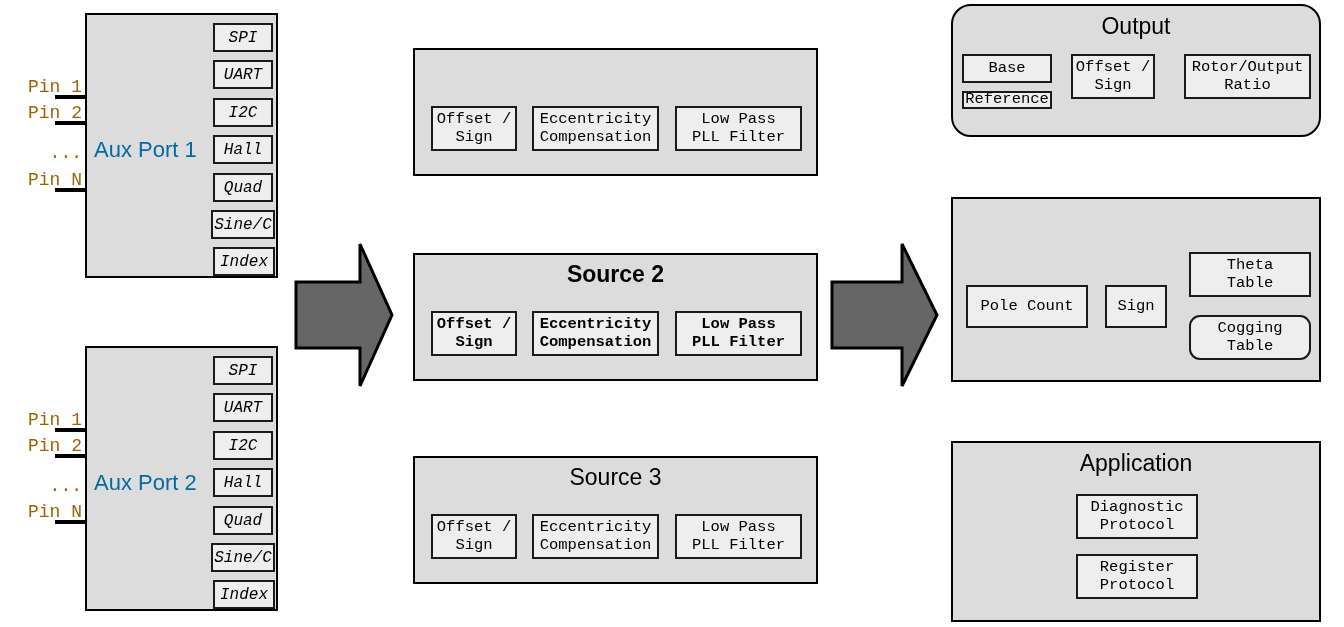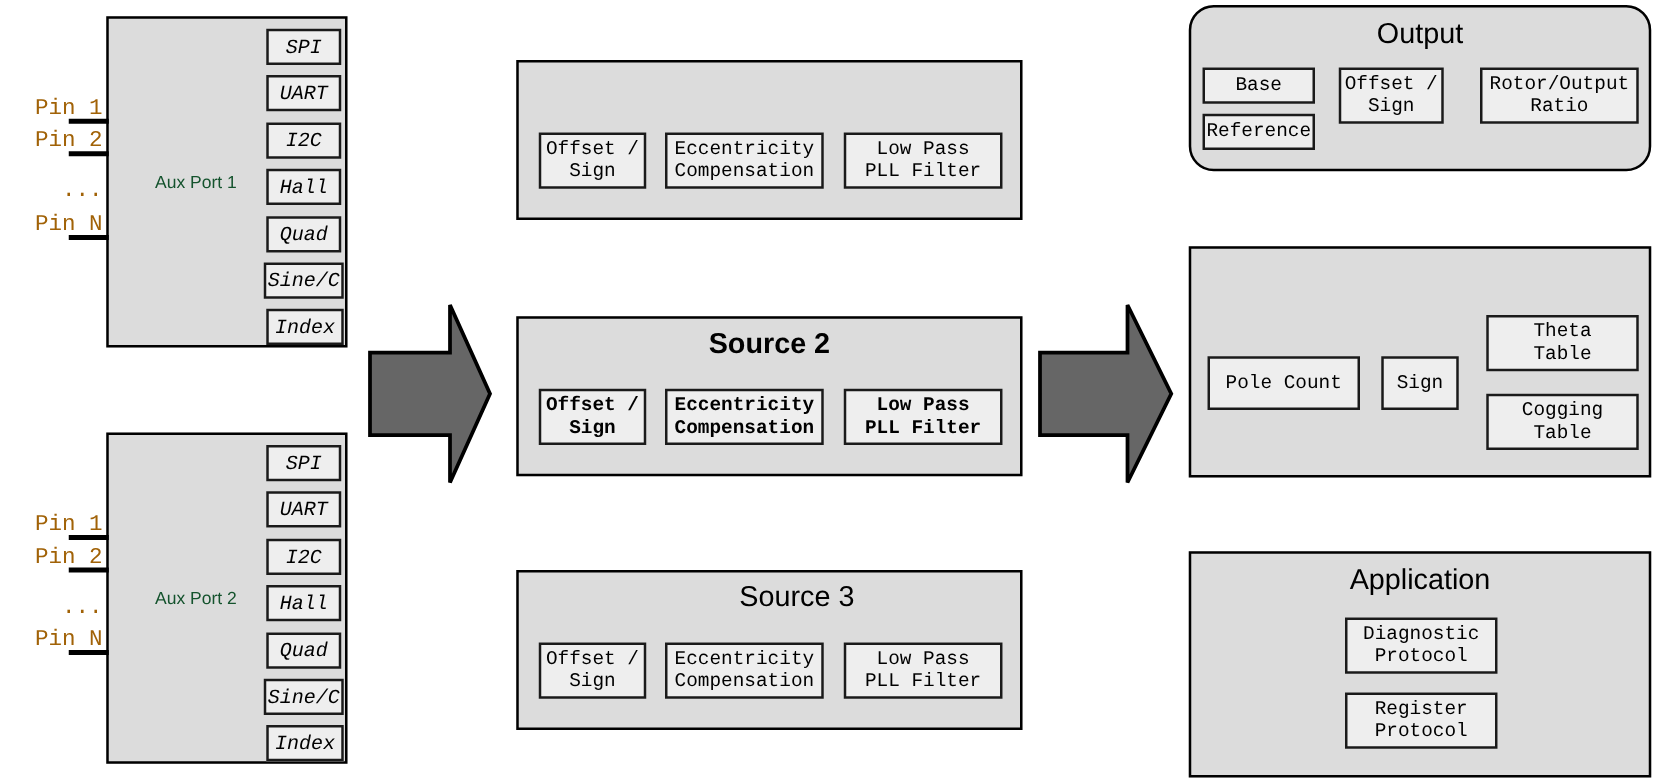--- a/index.html
+++ b/index.html
@@ -59,24 +59,23 @@
   
   .auxport {
     position: absolute;
     background: #dcdcdc;
     border: 2px solid #000000;
     box-sizing: border-box;
   }
   .auxport-label {
     position: absolute;
     font-family: "Liberation Sans", sans-serif;
-    font-size: 14px;
-    color: #14532d;
+    font-size: 22px;
+    color: #0369a1;
     white-space: nowrap;
-    margin-left: 30px;
   }
   .proto {
     position: absolute;
     background: #eeeeee;
     border: 2px solid #1a1a1a;
     box-sizing: border-box;
     font-family: "Liberation Mono", monospace;
     font-size: 16px;
     color: #000000;
     display: flex;
@@ -184,45 +183,45 @@
     <div class="block-title" style="top:8px;">Source 2</div>
     <div class="chip" style="left:16px; top:56px; width:86px; height:45px;">Offset /
 Sign</div>
     <div class="chip" style="left:117px; top:56px; width:127px; height:45px;">Eccentricity
 Compensation</div>
     <div class="chip" style="left:260px; top:56px; width:127px; height:45px;">Low Pass
 PLL Filter</div>
   </div>
 
   <div class="block" style="left:413px; top:456px; width:405px; height:128px;">
-    <div class="block-title" style="top:8px;padding-left:22px;">Source 3</div>
+    <div class="block-title" style="top:8px;">Source 3</div>
     <div class="chip" style="left:16px; top:56px; width:86px; height:45px;">Offset /
 Sign</div>
     <div class="chip" style="left:117px; top:56px; width:127px; height:45px;">Eccentricity
 Compensation</div>
     <div class="chip" style="left:260px; top:56px; width:127px; height:45px;">Low Pass
 PLL Filter</div>
   </div>
 
   <div class="block" style="left:951px; top:4px; width:370px; height:133px;border-radius:20px;">
     <div class="block-title" style="top:9px;">Output</div>
     <div class="chip" style="left:9px; top:48px; width:90px; height:29px;">Base</div>
-    <div class="chip" style="left:9px; top:85px; width:90px; height:29px;">Reference</div>
+    <div class="chip" style="left:9px; top:85px; width:90px; height:18px;">Reference</div>
     <div class="chip" style="left:118px; top:48px; width:84px; height:45px;">Offset /
 Sign</div>
     <div class="chip" style="left:231px; top:48px; width:127px; height:45px;">Rotor/Output
 Ratio</div>
   </div>
 
   <div class="block" style="left:951px; top:197px; width:370px; height:185px;">
     <div class="chip" style="left:13px; top:86px; width:122px; height:43px;">Pole Count</div>
     <div class="chip" style="left:152px; top:86px; width:62px; height:43px;">Sign</div>
     <div class="chip" style="left:236px; top:53px; width:122px; height:45px;">Theta
 Table</div>
-    <div class="chip" style="left:236px; top:116px; width:122px; height:45px;">Cogging
+    <div class="chip" style="left:236px; top:116px; width:122px; height:45px;border-radius:11px;">Cogging
 Table</div>
   </div>
 
   <div class="block" style="left:951px; top:441px; width:370px; height:181px;">
     <div class="block-title" style="top:9px;">Application</div>
     <div class="chip" style="left:123px; top:51px; width:122px; height:45px;">Diagnostic
 Protocol</div>
     <div class="chip" style="left:123px; top:111px; width:122px; height:45px;">Register
 Protocol</div>
   </div>

